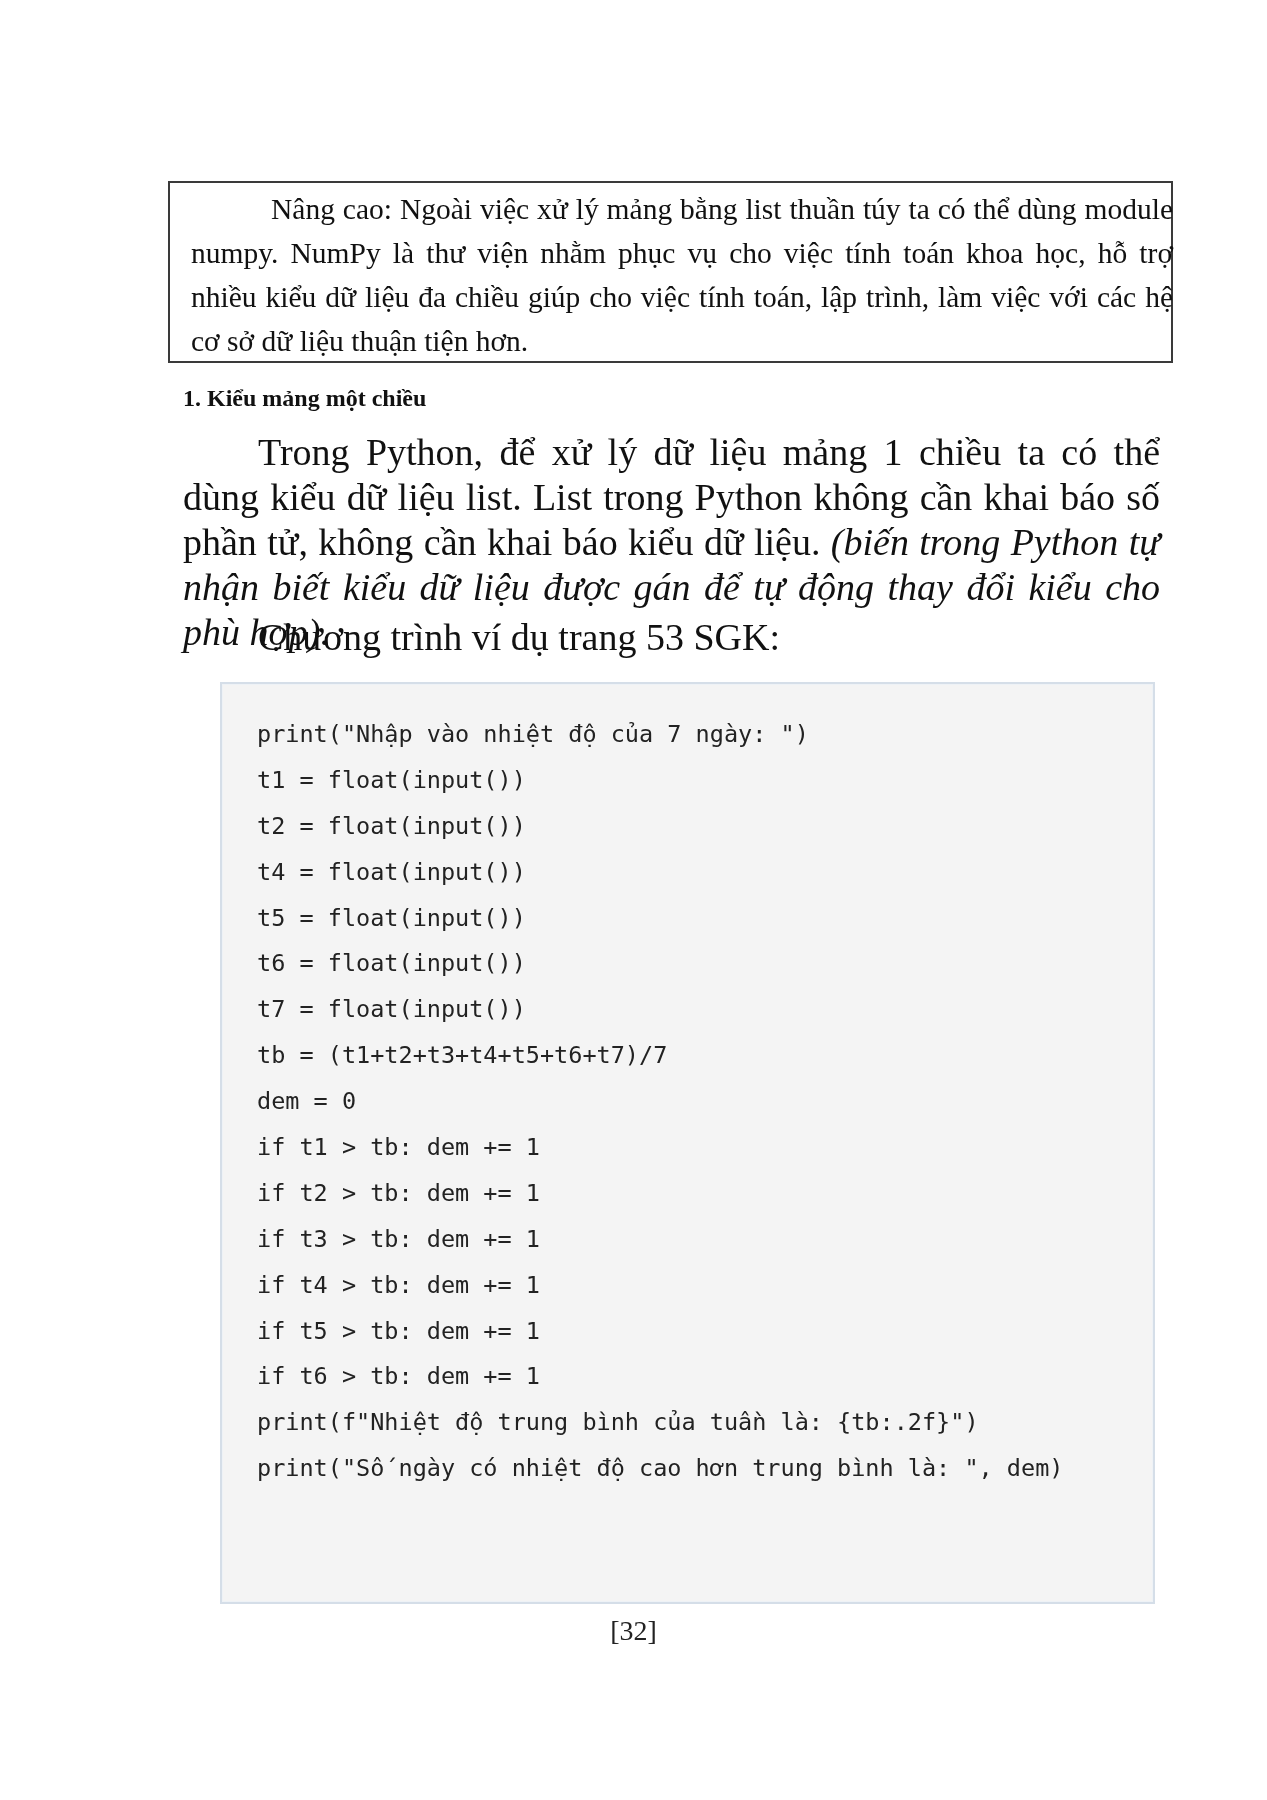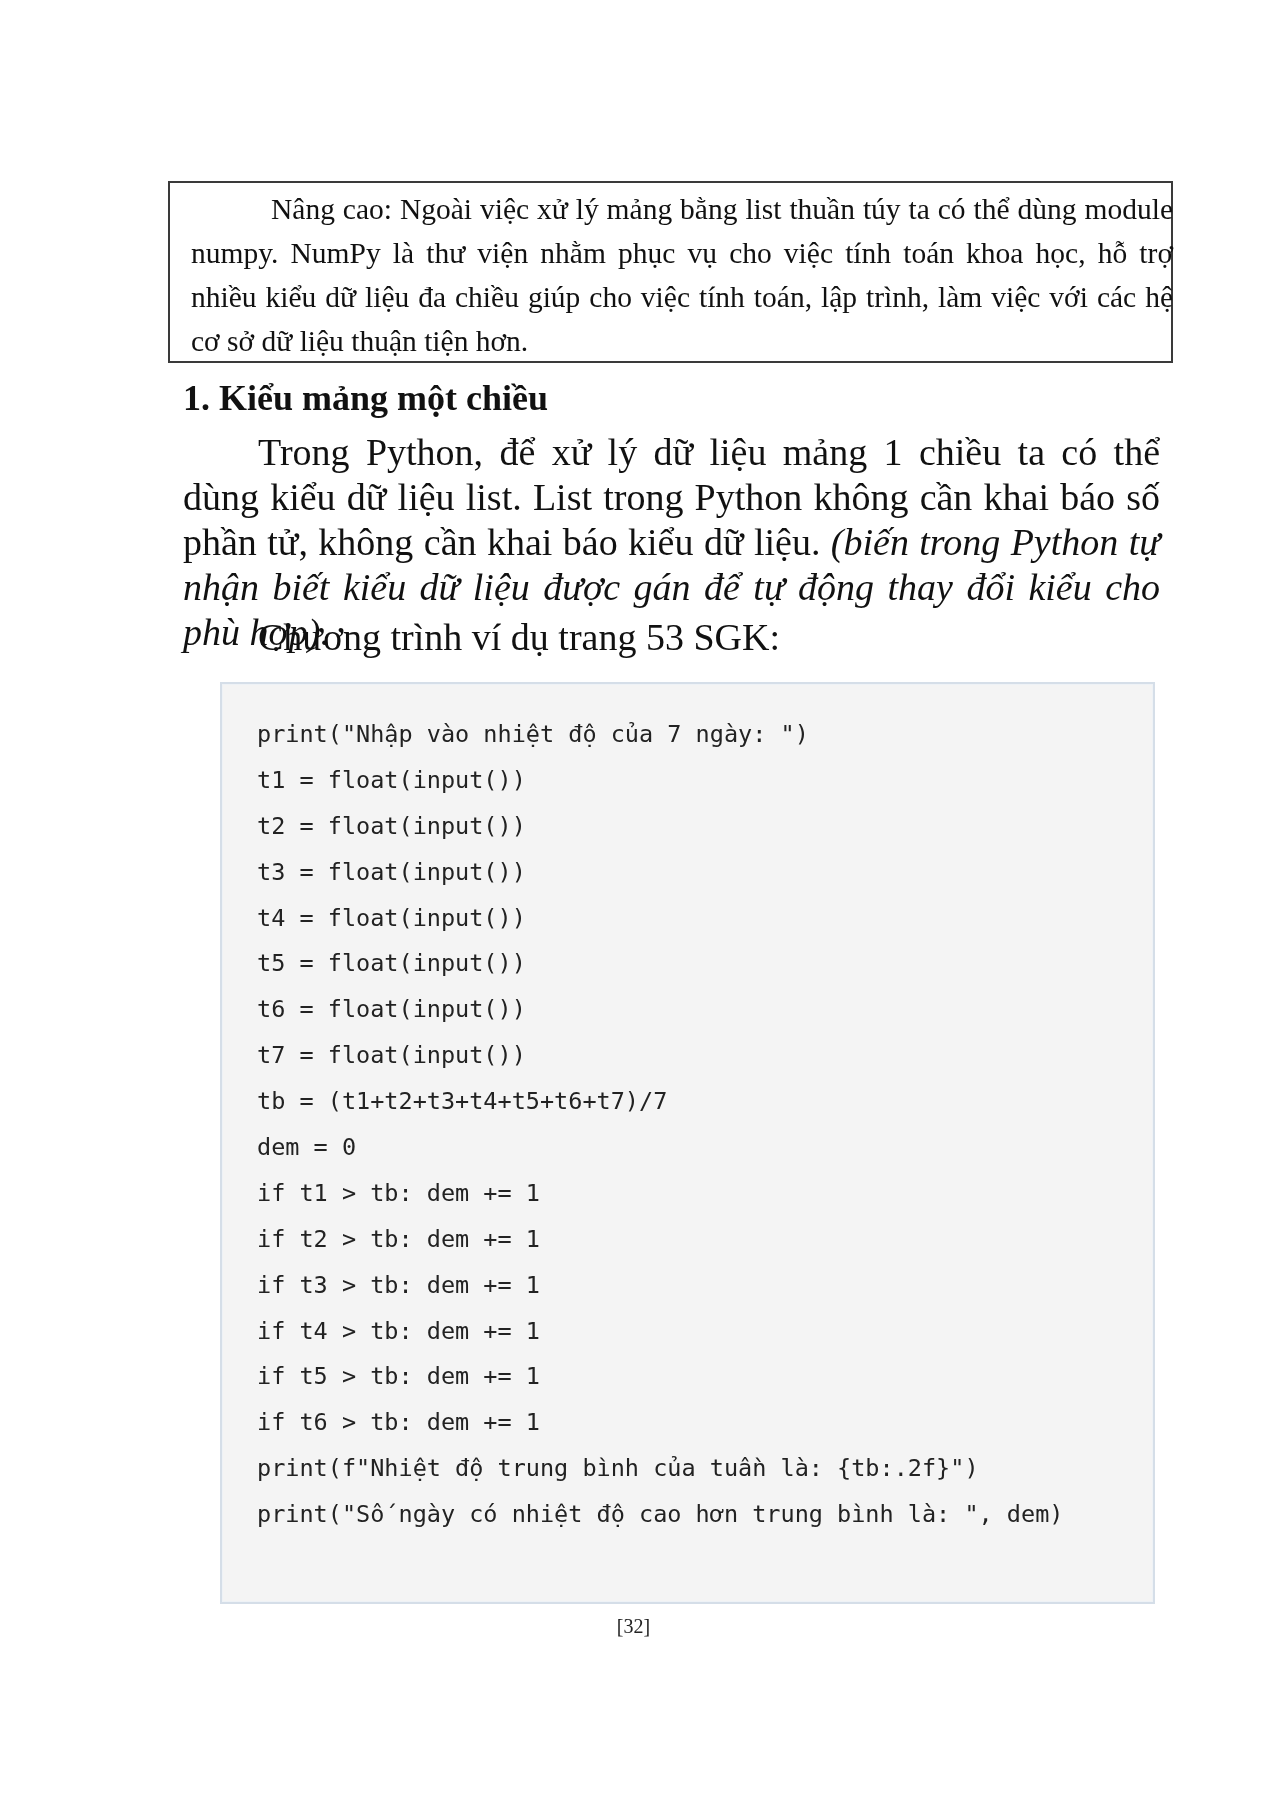--- a/index.html
+++ b/index.html
@@ -33,21 +33,21 @@
     font-size: 29.5px;
     line-height: 44px;
     text-align: justify;
     text-indent: 80px;
   }
   .section-heading {
     position: absolute;
     left: 183px;
     top: 378px;
     margin: 0;
-    font-size: 36px;
+    font-size: 24px;
     font-weight: bold;
     line-height: 40px;
   }
   .body-para {
     position: absolute;
     left: 183px;
     width: 977px;
     margin: 0;
     font-size: 38px;
     line-height: 45px;
@@ -84,21 +84,21 @@
     color: #222222;
     white-space: pre;
   }
   .page-number {
     position: absolute;
     left: 0;
     width: 1267px;
     top: 1615px;
     text-align: center;
     font-family: "Liberation Serif", "DejaVu Serif", serif;
-    font-size: 20px;
+    font-size: 28px;
     color: #222222;
     margin: 0;
   }
 </style>
 </head>
 <body>
 
 <div class="note-box">
   <p class="note-text">Nâng cao: Ngoài việc xử lý mảng bằng list thuần túy ta có thể dùng module numpy. NumPy là thư viện nhằm phục vụ cho việc tính toán khoa học, hỗ trợ nhiều kiểu dữ liệu đa chiều giúp cho việc tính toán, lập trình, làm việc với các hệ cơ sở dữ liệu thuận tiện hơn.</p>
 </div>
@@ -107,21 +107,20 @@
 
 <p class="body-para para-1"><span>Trong Python, để xử lý dữ liệu mảng 1 chiều ta có thể dùng kiểu dữ liệu list. List trong Python không cần khai báo số phần tử, không cần khai báo kiểu dữ liệu. </span><span class="italic-note">(biến trong Python tự nhận biết kiểu dữ liệu được gán để tự động thay đổi kiểu cho phù hợp).</span></p>
 
 <p class="body-para para-2">Chương trình ví dụ trang 53 SGK:</p>
 
 <div class="code-box">
   <ul class="code-lines">
     <li class="code-line">print("Nhập vào nhiệt độ của 7 ngày: ")</li>
     <li class="code-line">t1 = float(input())</li>
     <li class="code-line">t2 = float(input())</li>
-    <li class="code-line">t3 = float(input())</li>
     <li class="code-line">t4 = float(input())</li>
     <li class="code-line">t5 = float(input())</li>
     <li class="code-line">t6 = float(input())</li>
     <li class="code-line">t7 = float(input())</li>
     <li class="code-line">tb = (t1+t2+t3+t4+t5+t6+t7)/7</li>
     <li class="code-line">dem = 0</li>
     <li class="code-line">if t1 &gt; tb: dem += 1</li>
     <li class="code-line">if t2 &gt; tb: dem += 1</li>
     <li class="code-line">if t3 &gt; tb: dem += 1</li>
     <li class="code-line">if t4 &gt; tb: dem += 1</li>

